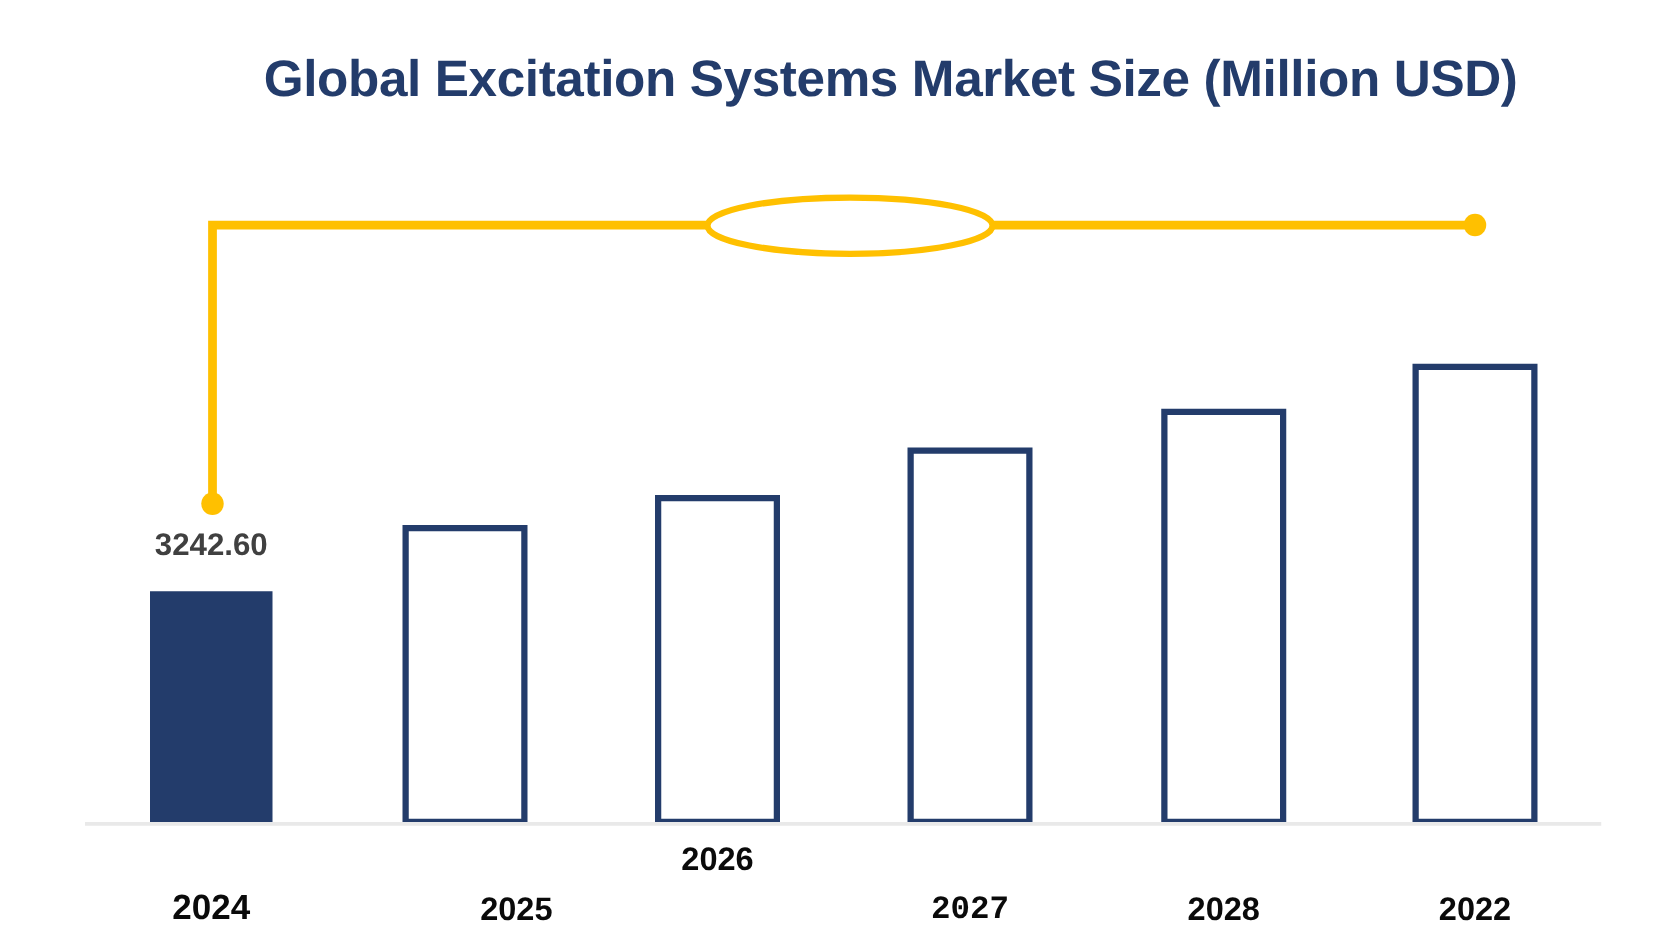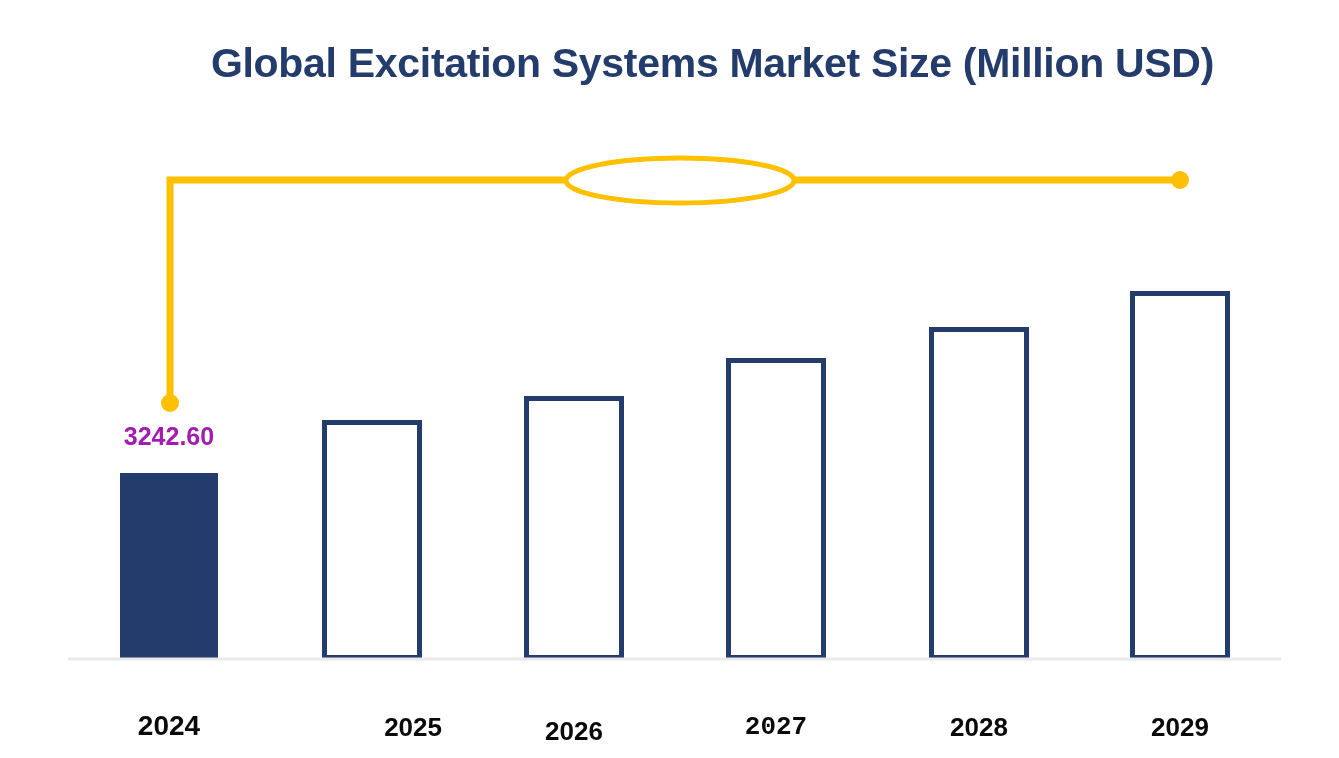--- a/index.html
+++ b/index.html
@@ -42,21 +42,21 @@
     top: 0;
     width: 1339px;
     height: 758px;
   }
 
   
   .value-label {
     position: absolute;
     font-size: 25px;
     font-weight: bold;
-    color: #a21caf;
+    color: #404040;
     white-space: nowrap;
     text-align: center;
   }
 
   
   #cagr-text {
     position: absolute;
     font-size: 23px;
     font-weight: bold;
     color: #FFC000;
@@ -111,18 +111,18 @@
     </g>
 
     <line x1="68" y1="659" x2="1281" y2="659" stroke="#E9E9E9" stroke-width="3"></line>
   </svg>
 
 
   <div class="value-label" style="left:99px; top:422px; width:140px;">3242.60</div>
 
   <div class="cat-label first" style="left:99px; top:698px; width:140px;">2024</div>
   <div class="cat-label" style="left:302px; top:700px; width:140px;text-align:right;">2025</div>
-  <div class="cat-label" style="left:504px; top:704px; width:140px;">2026</div>
+  <div class="cat-label" style="left:504px; top:660px; width:140px;">2026</div>
   <div class="cat-label" style="left:706px; top:700px; width:140px;font-family:Liberation Mono, monospace;">2027</div>
   <div class="cat-label" style="left:909px; top:700px; width:140px;">2028</div>
-  <div class="cat-label" style="left:1110px; top:700px; width:140px;">2029</div>
+  <div class="cat-label" style="left:1110px; top:700px; width:140px;">2022</div>
 
 </div>
 
 </body></html>

